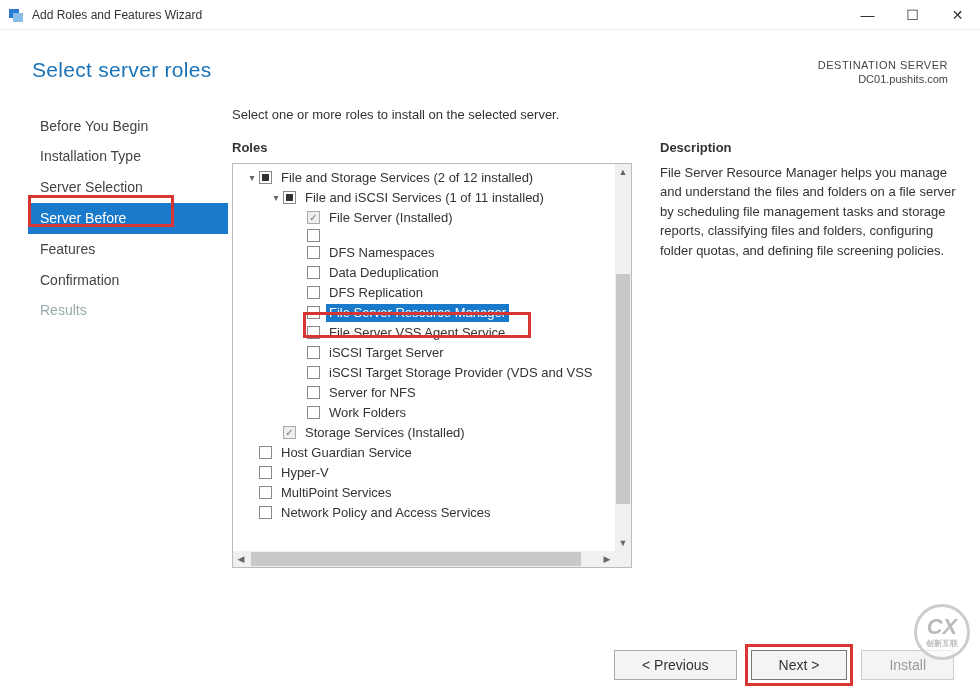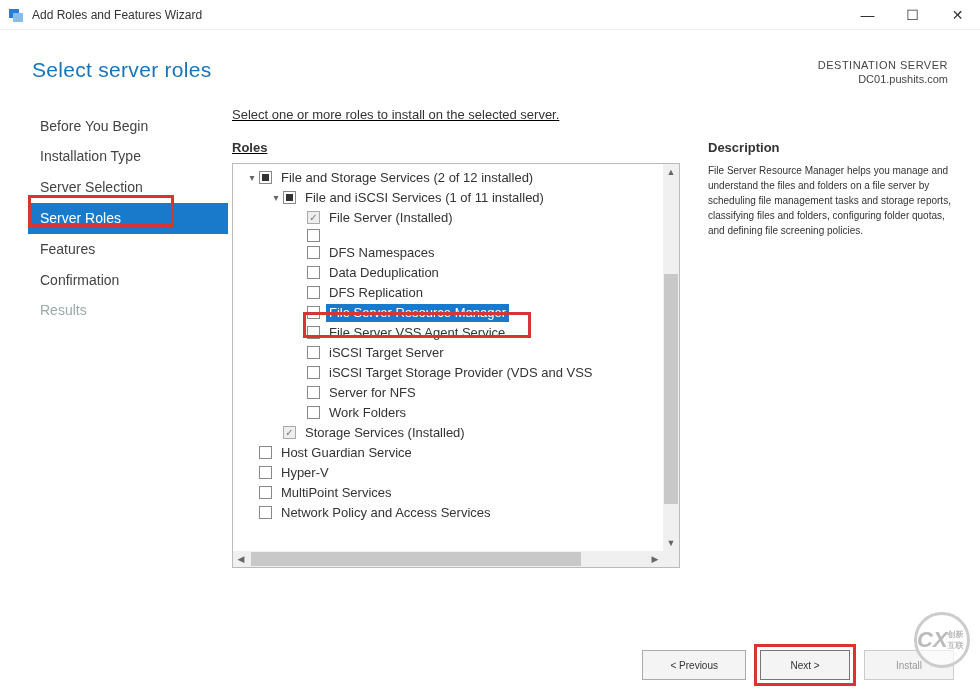--- a/index.html
+++ b/index.html
@@ -17,21 +17,21 @@
 .dest-label { letter-spacing: 0.5px; }
 
 .main { display: flex; padding: 0 24px 0 28px; height: 530px; }
 .sidebar { width: 200px; padding-top: 12px; position: relative; }
 .sidebar-item { padding: 7px 12px; font-size: 14px; color: #444; cursor: pointer; line-height: 1.2; }
 .sidebar-item.active { background: #1979ca; color: #fff; }
 .sidebar-item.disabled { color: #9aa; }
 .sidebar-highlight { position: absolute; border: 3px solid #d83434; left: 0; width: 146px; height: 32px; pointer-events: none; }
 
 .content { flex: 1; padding: 8px 0 0 4px; display: flex; gap: 28px; }
-.roles-col { width: 448px; text-decoration: underline; }
+.roles-col { width: 400px; }
 .desc-col { flex: 1; }
 .instr { font-size: 13px; color: #333; margin-bottom: 18px; }
 .section-label { font-weight: 600; font-size: 13px; color: #333; margin-bottom: 8px; }
 
 .tree-box { border: 1px solid #bbb; height: 405px; position: relative; background: #fff; overflow: hidden; }
 .tree-scroll { position: absolute; inset: 0 16px 16px 0; overflow: hidden; padding: 4px 0; }
 .tree-node { display: flex; align-items: center; font-size: 13px; color: #333; padding: 1px 0; white-space: nowrap; line-height: 18px; }
 .expander { width: 14px; text-align: center; color: #666; cursor: pointer; font-size: 10px; user-select: none; }
 .chk { width: 13px; height: 13px; border: 1px solid #888; margin-right: 6px; display: inline-flex; align-items: center; justify-content: center; background: #fff; cursor: pointer; flex-shrink: 0; }
 .chk.tri { background: #fff; }
@@ -49,29 +49,29 @@
 .vscroll .arrow { position: absolute; left: 0; right: 0; height: 16px; display: flex; align-items: center; justify-content: center; font-size: 9px; color: #666; }
 .vscroll .arrow.up { top: 0; }
 .vscroll .arrow.down { bottom: 0; }
 .hscroll { position: absolute; left: 0; right: 16px; bottom: 0; height: 16px; background: #f0f0f0; }
 .hscroll .thumb { position: absolute; top: 1px; bottom: 1px; left: 18px; width: 330px; background: #c8c8c8; }
 .hscroll .arrow { position: absolute; top: 0; bottom: 0; width: 16px; display: flex; align-items: center; justify-content: center; font-size: 9px; color: #666; }
 .hscroll .arrow.left { left: 0; }
 .hscroll .arrow.right { right: 0; }
 .scroll-corner { position: absolute; right: 0; bottom: 0; width: 16px; height: 16px; background: #f0f0f0; }
 
-.desc-text { font-size: 10px; color: #333; line-height: 1.5; }
+.desc-text { font-size: 13px; color: #333; line-height: 1.5; }
 
 .footer { position: absolute; bottom: 14px; right: 26px; display: flex; gap: 8px; align-items: center; }
-.btn { height: 30px; min-width: 90px; padding: 0 27px; border: 1px solid #aaa; background: #f4f4f4; font-size: 10px; color: #333; display: flex; align-items: center; justify-content: center; cursor: pointer; }
+.btn { height: 30px; min-width: 90px; padding: 0 27px; border: 1px solid #aaa; background: #f4f4f4; font-size: 14px; color: #333; display: flex; align-items: center; justify-content: center; cursor: pointer; }
 .btn.disabled { color: #9a9a9a; border-color: #ccc; cursor: default; }
 .next-wrap { position: relative; padding: 3px; border: 3px solid #d83434; }
 .btn.next { border: 1px solid #777; }
 
-.watermark { position: absolute; right: 10px; bottom: 32px; width: 56px; height: 56px; border: 3px solid #ccc; border-radius: 50%; display: flex; flex-direction: row; align-items: center; justify-content: center; font-size: 8px; color: #bbb; font-weight: bold; background: rgba(255,255,255,0.6); }
+.watermark { position: absolute; right: 10px; bottom: 40px; width: 56px; height: 56px; border: 3px solid #ccc; border-radius: 50%; display: flex; flex-direction: column; align-items: center; justify-content: center; font-size: 8px; color: #bbb; font-weight: bold; background: rgba(255,255,255,0.6); }
 .watermark .cx { font-size: 22px; font-style: italic; font-weight: bold; color: #bbb; line-height: 1; }
 </style>
 </head>
 <body>
 
 <div class="title-bar">
   <span class="app-icon">
     <svg viewBox="0 0 16 16">
         <rect x="1" y="2" width="10" height="9" fill="#2b7cd3"></rect>
         <rect x="5" y="6" width="10" height="9" fill="#88bde8"></rect>
@@ -92,21 +92,21 @@
     <div>DC01.pushits.com</div>
   </div>
 </div>
 
 <div class="main">
   <div class="sidebar" id="sidebar">
     <div class="sidebar-highlight" style="top:96px;"></div>
   <div class="sidebar-item">Before You Begin</div>
       <div class="sidebar-item">Installation Type</div>
       <div class="sidebar-item">Server Selection</div>
-      <div class="sidebar-item active">Server Roles</div>
+      <div class="sidebar-item active">Server Before</div>
       <div class="sidebar-item">Features</div>
       <div class="sidebar-item">Confirmation</div>
       <div class="sidebar-item disabled">Results</div>
     </div>
 
   <div class="content">
     <div class="roles-col">
       <div class="instr">Select one or more roles to install on the selected server.</div>
       <div class="section-label">Roles</div>
       <div class="tree-box">

